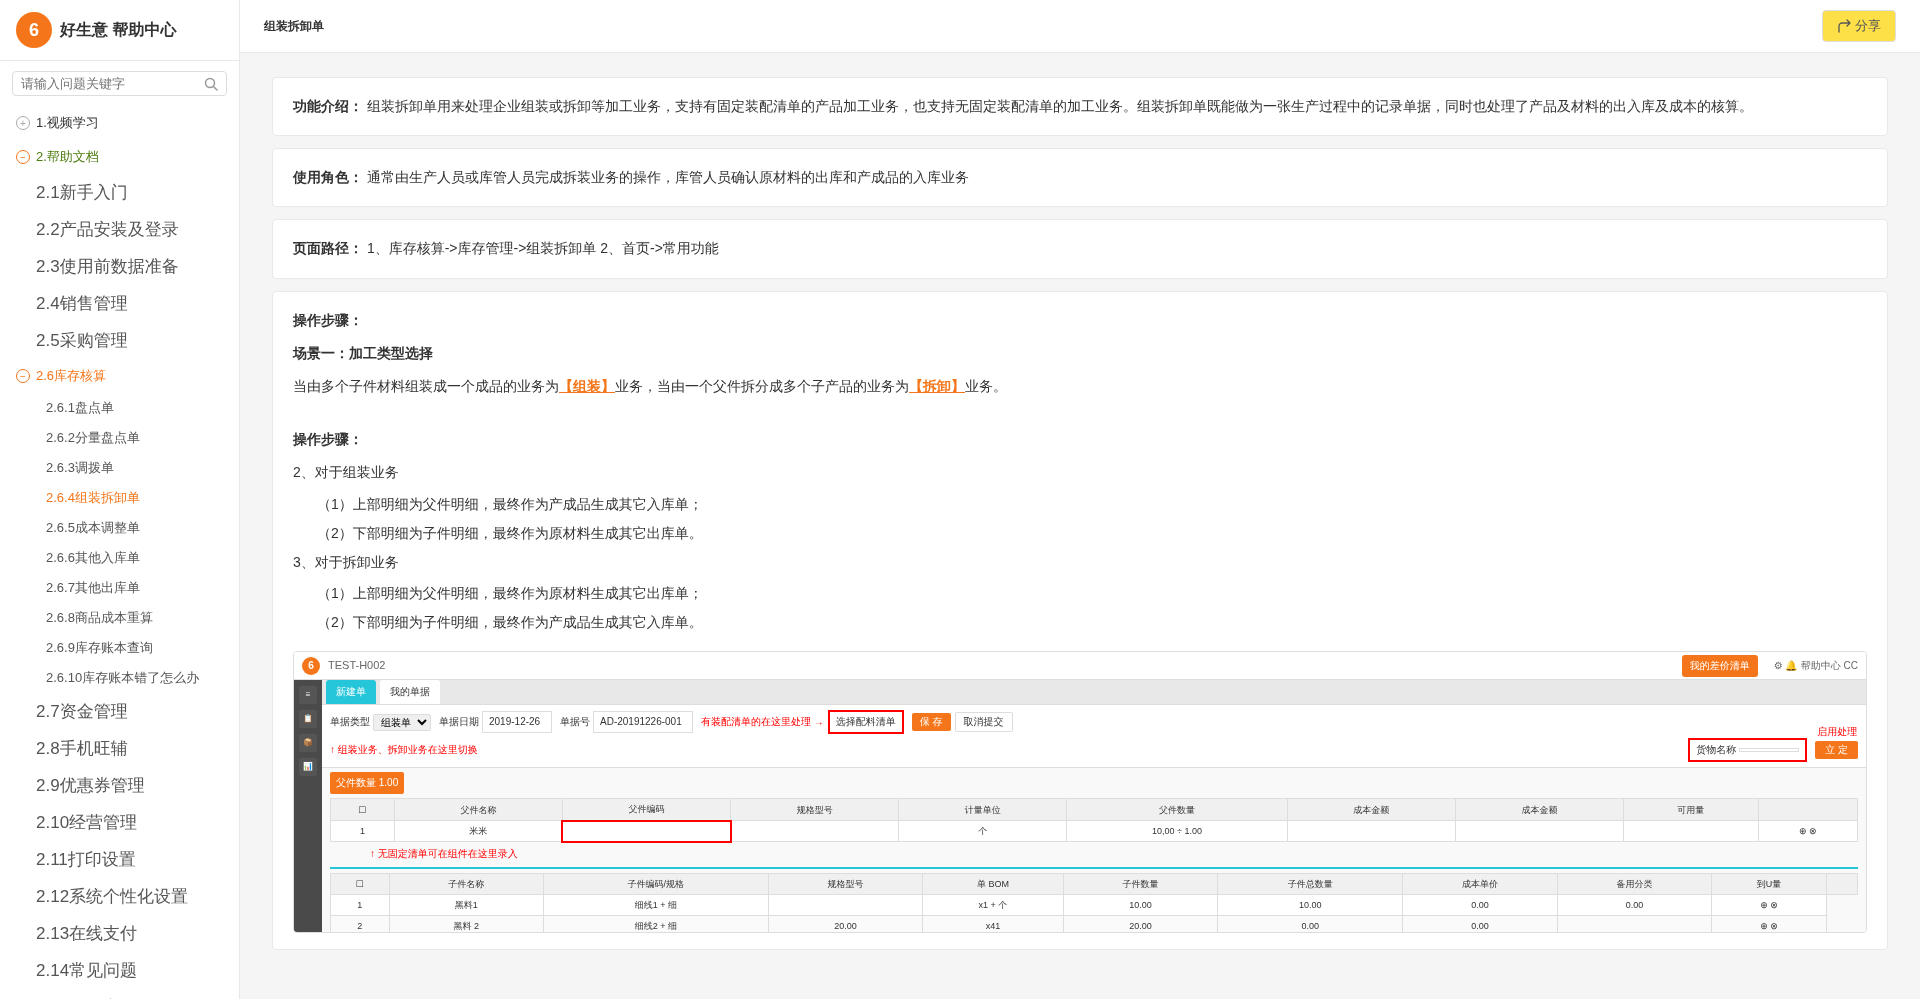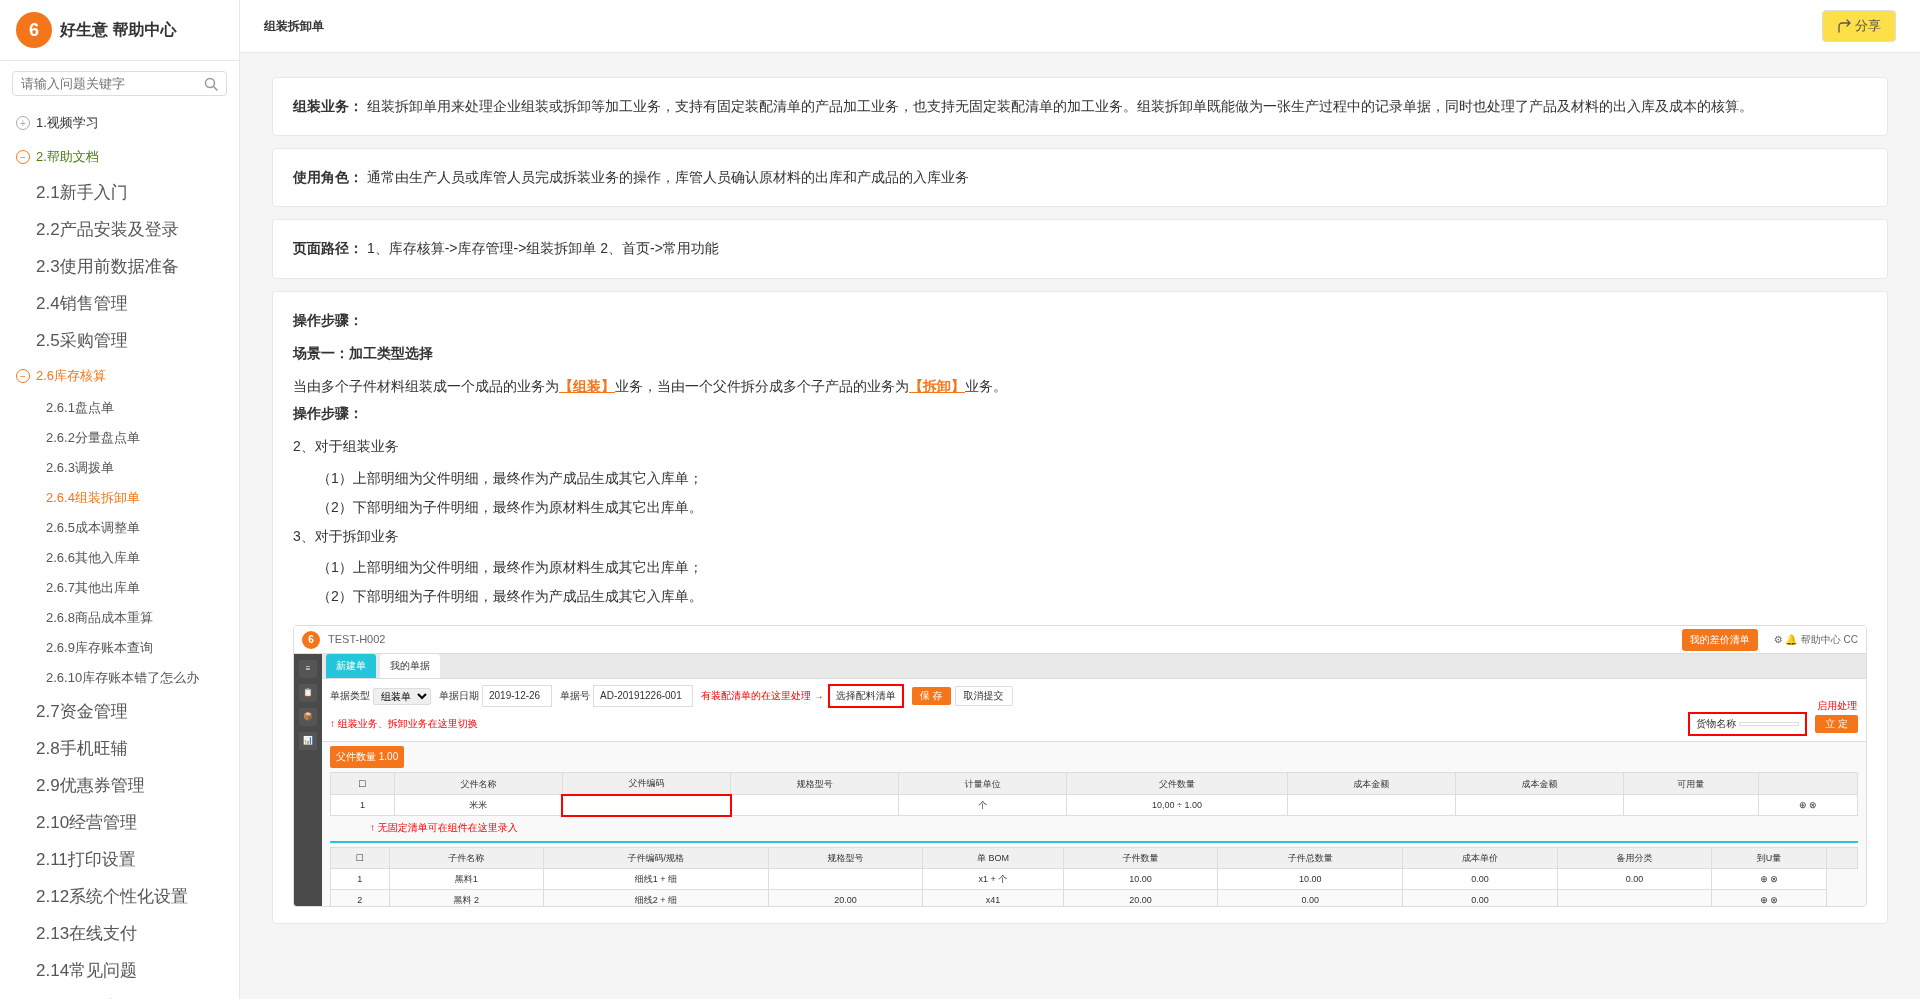--- a/index.html
+++ b/index.html
@@ -316,42 +316,42 @@
       <svg width="14" height="14" viewBox="0 0 14 14" fill="none">
         <path d="M10 1L13 4M13 4L10 7M13 4H5C3.343 4 2 5.343 2 7V13" stroke="#555" stroke-width="1.3" stroke-linecap="round" stroke-linejoin="round"></path>
       </svg>
       <span>分享</span>
     </button>
   </div>
 
   <div id="content-area">
 
     <div class="content-card">
-      <span class="bold">组装业务：</span>
+      <span class="bold">功能介绍：</span>
       <span>组装拆卸单用来处理企业组装或拆卸等加工业务，支持有固定装配清单的产品加工业务，也支持无固定装配清单的加工业务。组装拆卸单既能做为一张生产过程中的记录单据，同时也处理了产品及材料的出入库及成本的核算。</span>
     </div>
 
     <div class="content-card">
       <span class="bold">使用角色：</span>
       <span>通常由生产人员或库管人员完成拆装业务的操作，库管人员确认原材料的出库和产成品的入库业务</span>
     </div>
 
     <div class="content-card">
       <span class="bold">页面路径：</span>
       <span>1、库存核算-&gt;库存管理-&gt;组装拆卸单 2、首页-&gt;常用功能</span>
     </div>
 
     <div class="content-card">
       <div class="section-title">操作步骤：</div>
 
       <div class="section-title">
         <span>场景一：加工类型选择</span>
       </div>
 
-      <p style="margin-bottom:2px; line-height:1.8;">
+      <p style="margin-bottom:28px; line-height:1.8;">
         当由多个子件材料组装成一个成品的业务为<span class="highlight-orange underline">【组装】</span>业务，当由一个父件拆分成多个子产品的业务为<span class="highlight-orange underline">【拆卸】</span>业务。
       </p>
 
       <div class="section-title">操作步骤：</div>
 
       <div class="steps-container">
         <div class="step-item">2、对于组装业务</div>
         <div class="sub-step">
           <div class="sub-step-item">（1）上部明细为父件明细，最终作为产成品生成其它入库单；</div>
           <div class="sub-step-item">（2）下部明细为子件明细，最终作为原材料生成其它出库单。</div>

